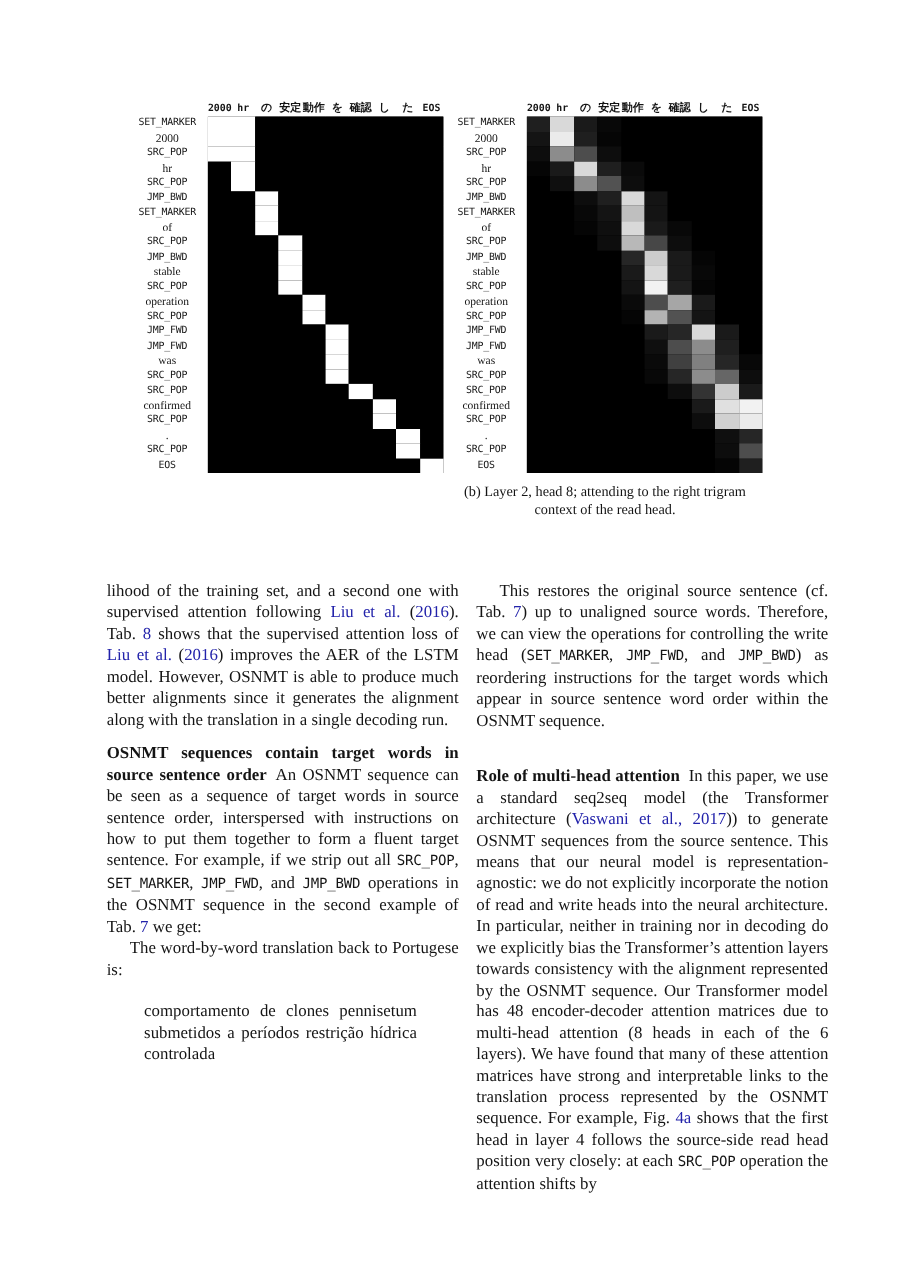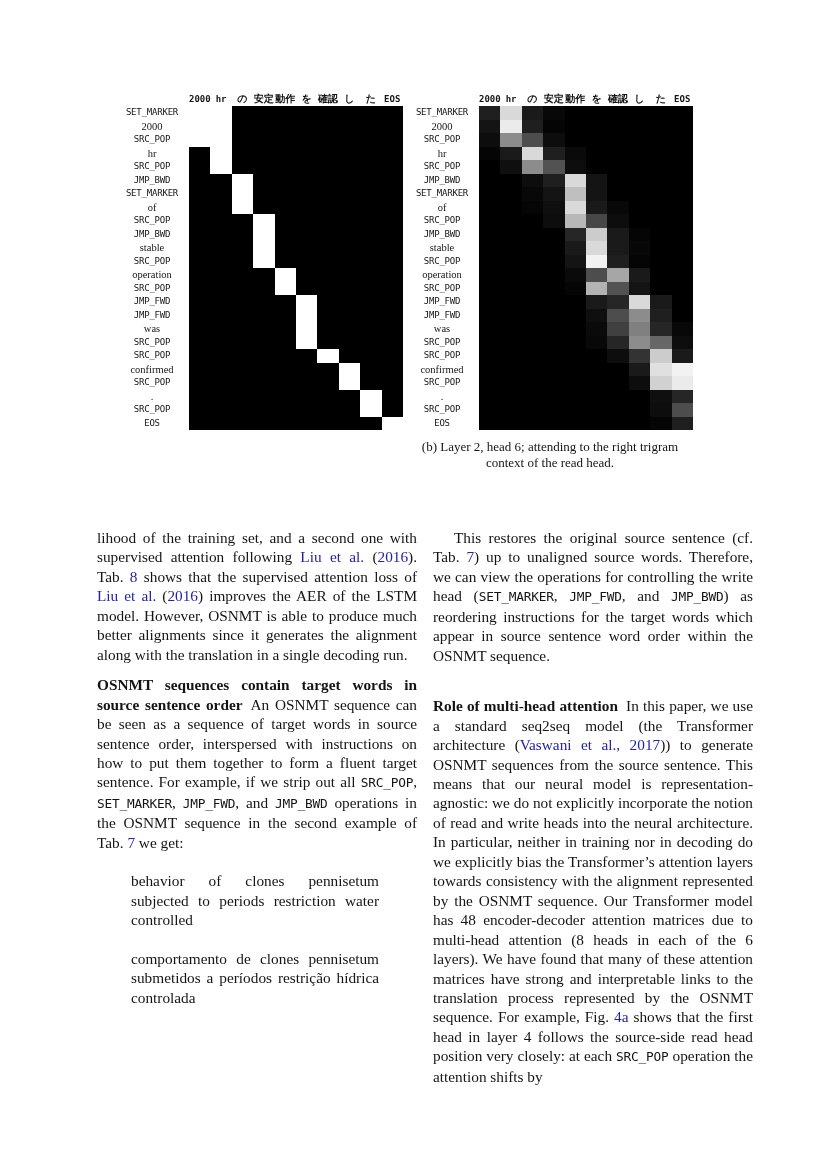--- a/index.html
+++ b/index.html
@@ -610,29 +610,29 @@
               <div style="background: rgb(0, 0, 0);"></div>
               <div style="background: rgb(0, 0, 0);"></div>
               <div style="background: rgb(0, 0, 0);"></div>
               <div style="background: rgb(0, 0, 0);"></div>
               <div style="background: rgb(0, 0, 0);"></div>
               <div style="background: rgb(5, 5, 5);"></div>
               <div style="background: rgb(31, 31, 31);"></div>
             </div>
         </div>
       </div>
-      <div class="subcap center">(b) Layer 2, head 6; attending to the right trigram context of the read head.</div>
+      <div class="subcap center">(b) Layer 2, head 8; attending to the right trigram context of the read head.</div>
     </div>
 
   </div>
 </div>
 
 <div class="col left">
   <p><span class="seg-p">lihood of the training set, and a second one with supervised attention following </span><span class="seg-l">Liu et al.</span><span class="seg-p"> (</span><span class="seg-l">2016</span><span class="seg-p">). Tab. </span><span class="seg-l">8</span><span class="seg-p"> shows that the supervised attention loss of </span><span class="seg-l">Liu et al.</span><span class="seg-p"> (</span><span class="seg-l">2016</span><span class="seg-p">) improves the AER of the LSTM model. However, OSNMT is able to produce much better alignments since it generates the alignment along with the translation in a single decoding run.</span></p>
   <p class="mt-l"><span class="seg-b">OSNMT sequences contain target words in source sentence order</span><span class="seg-p">An OSNMT sequence can be seen as a sequence of target words in source sentence order, interspersed with instructions on how to put them together to form a fluent target sentence. For example, if we strip out all </span><span class="seg-m">SRC_POP</span><span class="seg-p">, </span><span class="seg-m">SET_MARKER</span><span class="seg-p">, </span><span class="seg-m">JMP_FWD</span><span class="seg-p">, and </span><span class="seg-m">JMP_BWD</span><span class="seg-p"> operations in the OSNMT sequence in the second example of Tab. </span><span class="seg-l">7</span><span class="seg-p"> we get:</span></p>
-  <blockquote class="quote">behavior of clones pennisetum subjected to periods restriction water controlled</blockquote>
+  <p class="ind"><span class="seg-p">The word-by-word translation back to Portugese is:</span></p>
   <blockquote class="quote">comportamento de clones pennisetum submetidos a períodos restrição hídrica controlada</blockquote>
 </div>
 
 <div class="col right">
   <p class="ind"><span class="seg-p">This restores the original source sentence (cf. Tab. </span><span class="seg-l">7</span><span class="seg-p">) up to unaligned source words. Therefore, we can view the operations for controlling the write head (</span><span class="seg-m">SET_MARKER</span><span class="seg-p">, </span><span class="seg-m">JMP_FWD</span><span class="seg-p">, and </span><span class="seg-m">JMP_BWD</span><span class="seg-p">) as reordering instructions for the target words which appear in source sentence word order within the OSNMT sequence.</span></p>
   <p class="mt-r"><span class="seg-b">Role of multi-head attention</span><span class="seg-p">In this paper, we use a standard seq2seq model (the Transformer architecture (</span><span class="seg-l">Vaswani et al., 2017</span><span class="seg-p">)) to generate OSNMT sequences from the source sentence. This means that our neural model is representation-agnostic: we do not explicitly incorporate the notion of read and write heads into the neural architecture. In particular, neither in training nor in decoding do we explicitly bias the Transformer’s attention layers towards consistency with the alignment represented by the OSNMT sequence. Our Transformer model has 48 encoder-decoder attention matrices due to multi-head attention (8 heads in each of the 6 layers). We have found that many of these attention matrices have strong and interpretable links to the translation process represented by the OSNMT sequence. For example, Fig. </span><span class="seg-l">4a</span><span class="seg-p"> shows that the first head in layer 4 follows the source-side read head position very closely: at each </span><span class="seg-m">SRC_POP</span><span class="seg-p"> operation the attention shifts by</span></p>
 </div>
 
 </body></html>

